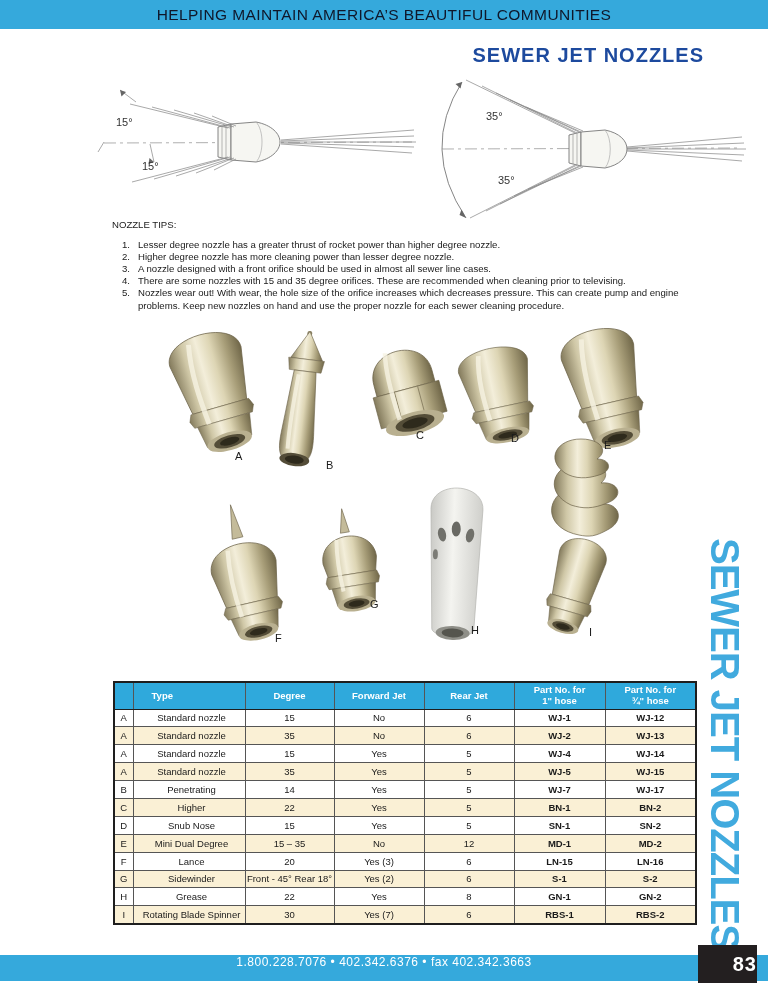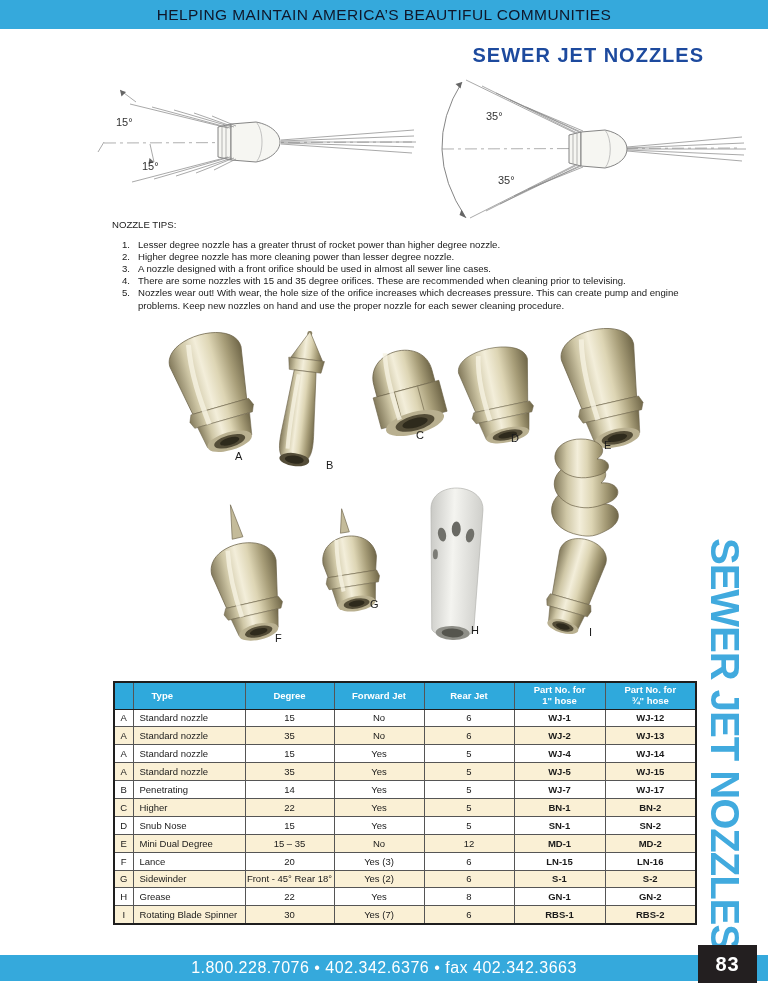--- a/index.html
+++ b/index.html
@@ -46,38 +46,38 @@
     height:27px; border-bottom:1.5px solid #1e1e1e;
   }
   .nozzle-table thead th.c-type { text-align:left; padding-left:18px; }
   .c-letter { width:19px; }
   .c-type   { width:112px; }
   .c-degree { width:89px; }
   .c-forward{ width:90px; }
   .c-rear   { width:90px; }
   .c-part   { width:91px; }
   .nozzle-table td { height:17.9px; padding:1px 1px; }
-  .nozzle-table td.type { text-align:left; padding-left:6px; }
+  .nozzle-table td.type { text-align:center; padding-left:6px; }
   .nozzle-table td.part { font-weight:bold; }
   .nozzle-table tr.alt td { background:#faf0d5; }
   
   .side-title {
     position:absolute; top:538px; left:702px; height:420px;
     writing-mode:vertical-rl; color:#41aade; font-size:40px; font-weight:bold;
     letter-spacing:-1px; white-space:nowrap;
   }
   
   .footer-bar {
     position:absolute; left:0; top:955px; width:768px; height:26px;
-    background:#35a9dc; color:#ffffff; display:flex; align-items:center; justify-content:center;
-    font-size:16px; letter-spacing:0.5px;
+    background:#35a9dc; color:#ffffff; display:flex; align-items:flex-start; justify-content:center;
+    font-size:12px; letter-spacing:0.5px;
   }
   .page-num {
     position:absolute; left:698px; top:945px; width:59px; height:38px;
-    background:#231f20; color:#ffffff; display:flex; align-items:center; justify-content:center;
+    background:#231f20; color:#ffffff; display:flex; align-items:center; justify-content:flex-end;
     font-size:20px; font-weight:bold; letter-spacing:1px;
   }
 </style>
 </head>
 <body>
 
 <div class="page">
 
   <div class="top-bar">
     <span>HELPING MAINTAIN AMERICA’S BEAUTIFUL COMMUNITIES</span>

